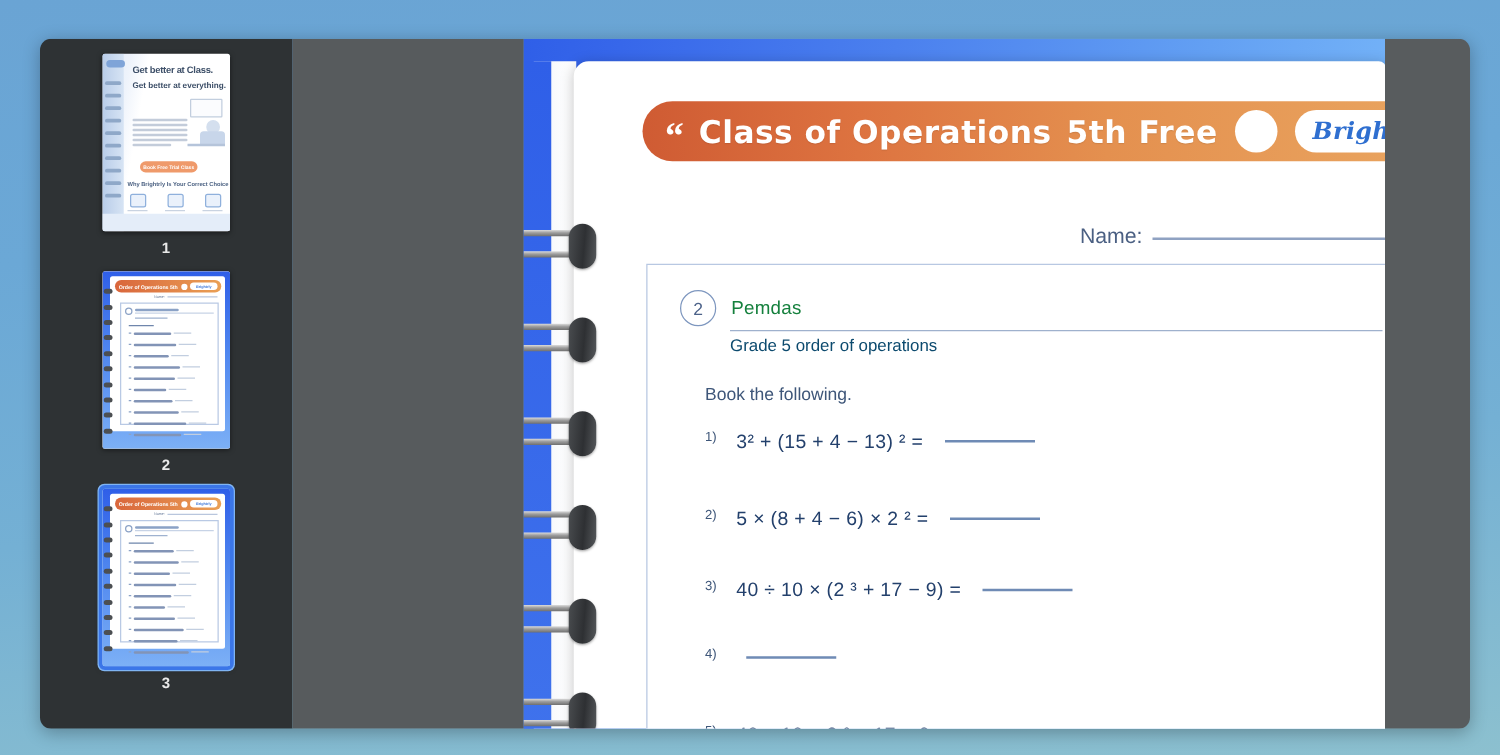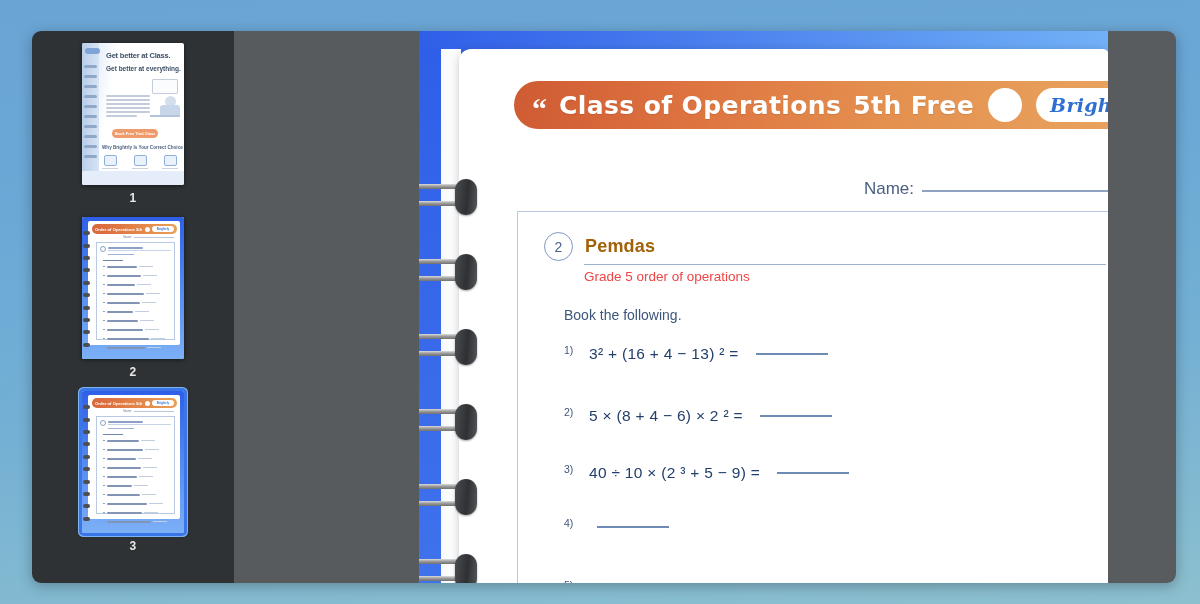--- a/index.html
+++ b/index.html
@@ -119,23 +119,23 @@
      align-items:baseline; padding-right:12px; gap:8px;}
   #nameRow .nlabel{ font-size:17px; color:#4a5f82; }
   #nameRow .nline{ width:200px; height:2px; background:#8fa2c2; position:relative; top:-2px;}
 
   
   #contentBox{ position:absolute; left:58px; top:162px; width:612px; height:420px;
      border:1px solid #b8c8e2; background:#fff;}
   #secHead{ position:absolute; left:26px; top:20px; right:22px; display:flex; align-items:center; gap:12px;}
   #secHead .badge{ width:29px;height:29px;border-radius:50%;border:1.4px solid #7e97bf;
      color:#4a6severe; color:#4c6289; font-size:14px; display:flex;align-items:center;justify-content:center; flex:0 0 29px;}
-  #secHead .stitle{ font-size:18px; color:#a16207; letter-spacing:.2px;font-weight:bold;}
+  #secHead .stitle{ font-size:15px; color:#15803d; letter-spacing:.2px;}
   #secUnder{ position:absolute; left:66px; top:52px; right:22px; height:1px; background:#9fb1cd;}
-  #secSub{ position:absolute; left:66px; top:57px; font-size:13.5px; color:#ef4444;}
+  #secSub{ position:absolute; left:66px; top:57px; font-size:13.5px; color:#0c4a6e;}
   #solve{ position:absolute; left:46px; top:95px; font-size:14px; color:#3e5679; font-weight:500;}
 
   .prob{ position:absolute; left:46px; display:flex; align-items:baseline; gap:9px; color:#2f4a72;}
   .prob .pn{ font-size:10.5px; color:#3e5679; position:relative; top:-5px; width:16px; flex:0 0 16px;}
   .prob .expr{ font-size:15.5px; letter-spacing:.3px; color:#23406c; font-weight:500; white-space:nowrap;}
   .prob .blank{ display:inline-block; width:72px; height:1.6px; background:#6f8bb5; position:relative; top:-4px; margin-left:8px;}
 
   
   #binder{ position:absolute; left:0px; top:18px; width:70px; height:540px; }
   #binder .blue{ position:absolute; left:0; top:0; width:22px; height:100%;
@@ -411,31 +411,31 @@
         <div id="secHead">
           <span class="badge">2</span>
           <span class="stitle">Pemdas</span>
         </div>
         <div id="secUnder"></div>
         <div id="secSub">Grade 5 order of operations</div>
         <div id="solve">Book the following.</div>
 
         <div class="prob" style="top:133px">
           <span class="pn">1)</span>
-          <span class="expr">3² + (16 + 4 − 13) ² =</span>
+          <span class="expr">3² + (15 + 4 − 13) ² =</span>
           <span class="blank"></span>
         </div>
         <div class="prob" style="top:195px">
           <span class="pn">2)</span>
           <span class="expr">5 × (8 + 4 − 6) × 2 ² =</span>
           <span class="blank"></span>
         </div>
         <div class="prob" style="top:252px">
           <span class="pn">3)</span>
-          <span class="expr">40 ÷ 10 × (2 ³ + 5 − 9) =</span>
+          <span class="expr">40 ÷ 10 × (2 ³ + 17 − 9) =</span>
           <span class="blank"></span>
         </div>
         <div class="prob" style="top:310px">
           <span class="pn">4)</span>
           <span class="blank"></span>
         </div>
         <div class="prob" style="top:368px">
           <span class="pn">5)</span>
           <span class="expr">40 ÷ 10 × 2 ³ + 17 − 9 =</span>
 

